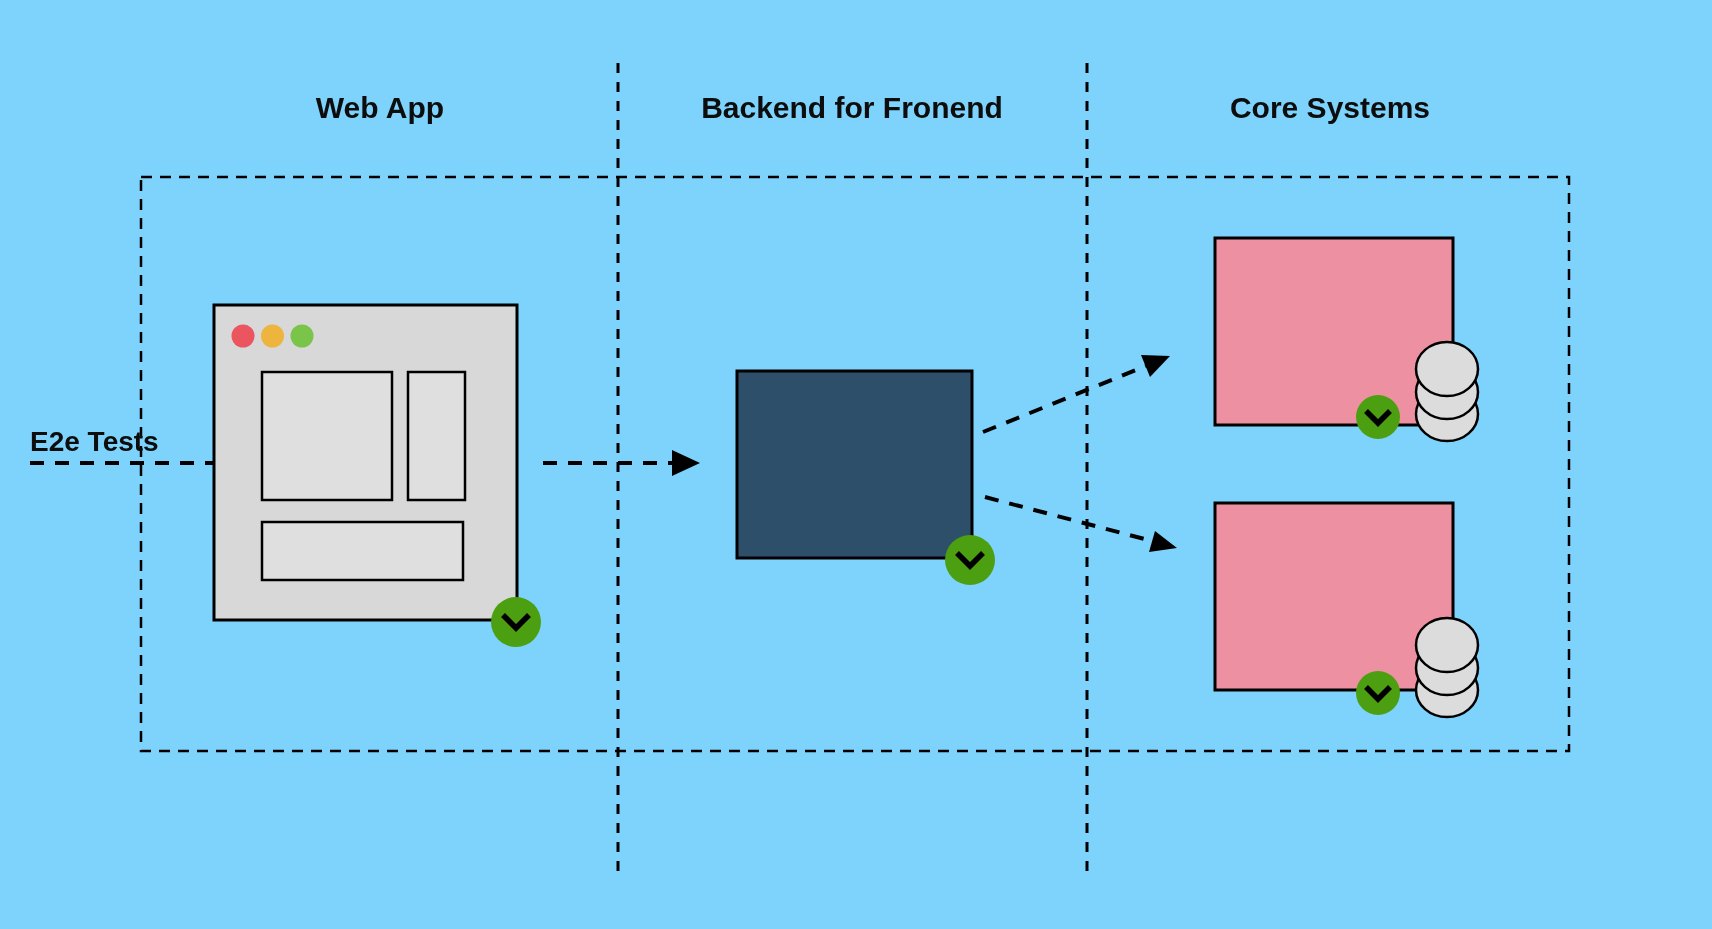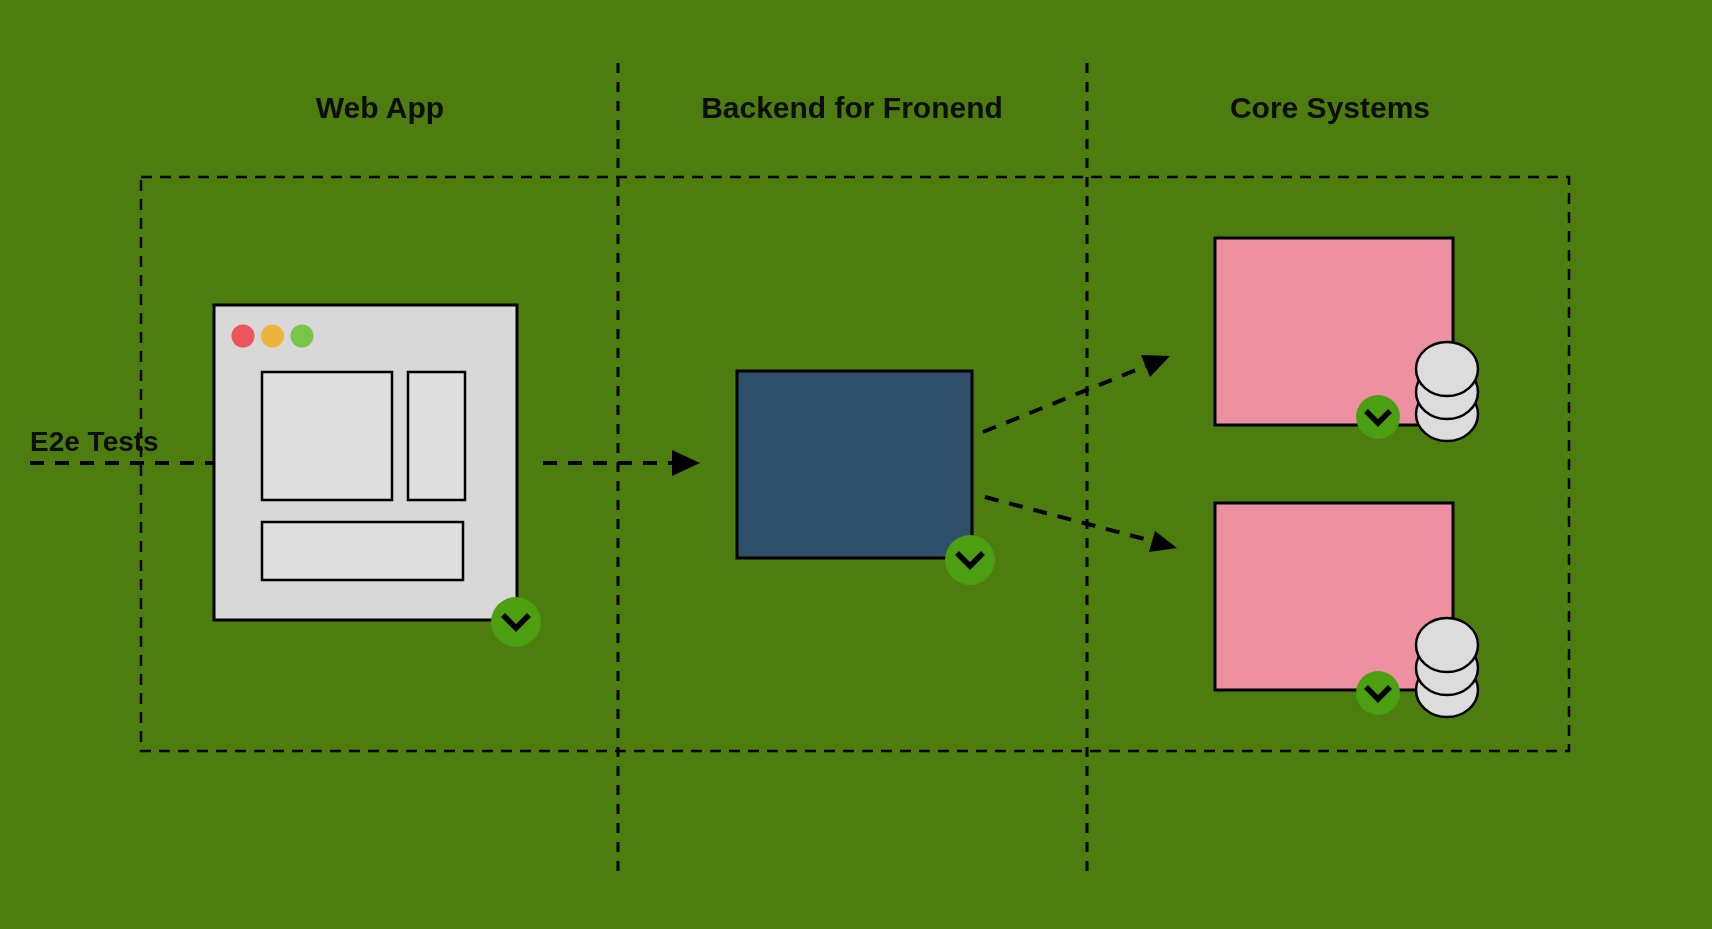--- a/index.html
+++ b/index.html
@@ -1,20 +1,20 @@
 <!DOCTYPE html>
 <html><head>
 <meta charset="utf-8">
 <style>
   html, body { margin: 0; padding: 0; background: #ffffff; }
   .canvas {
     position: relative;
     width: 1712px;
     height: 929px;
-    background: #4d7c0f;
+    background: #7dd3fc;
     overflow: hidden;
     font-family: "Liberation Sans", sans-serif;
   }
   svg { position: absolute; top: 0; left: 0; }
   text {
     font-family: "Liberation Sans", sans-serif;
     font-weight: 700;
     fill: #0d0d0d;
   }
   .lane-title { font-size: 30px; }

